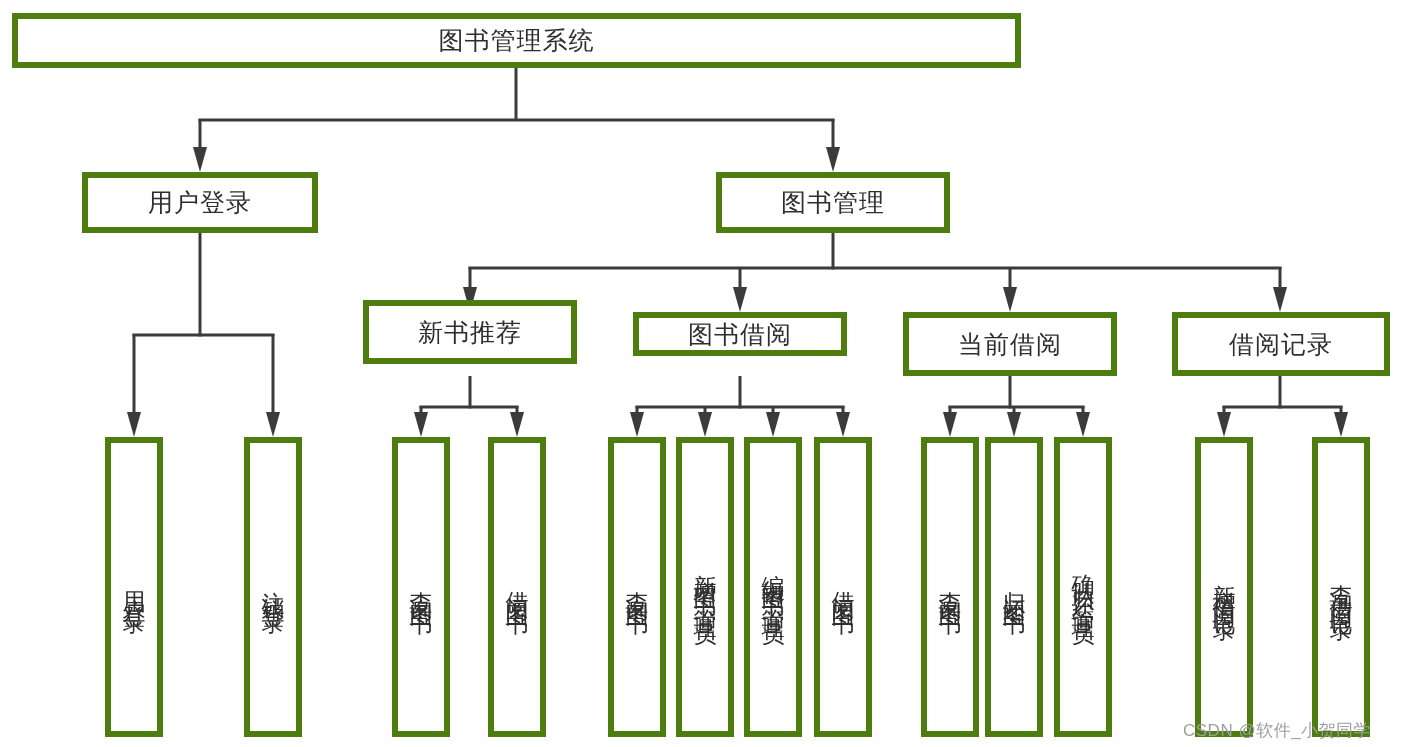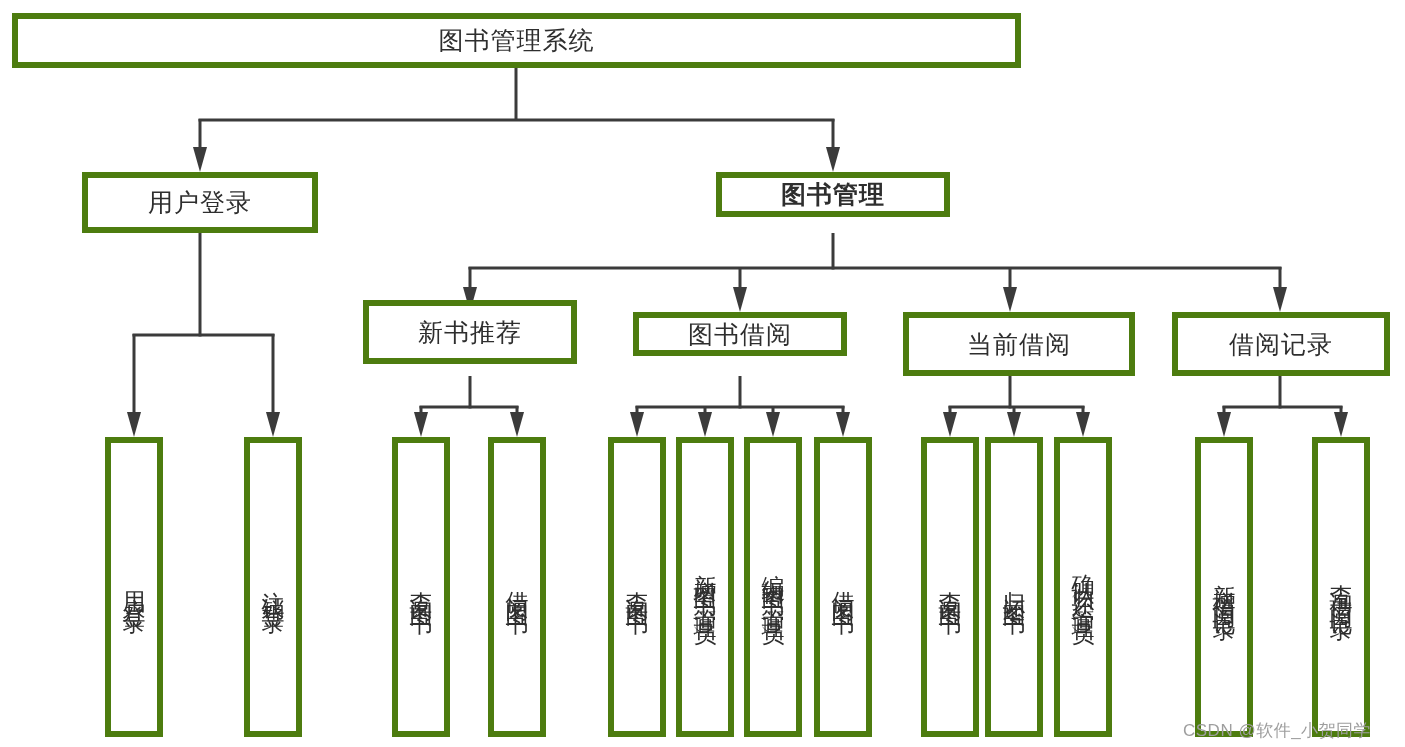--- a/index.html
+++ b/index.html
@@ -131,25 +131,25 @@
       <polygon points="1007,412 1021,412 1014,437"></polygon>
       <polygon points="1076,412 1090,412 1083,437"></polygon>
       <polygon points="1217,412 1231,412 1224,437"></polygon>
       <polygon points="1334,412 1348,412 1341,437"></polygon>
     </g>
   </svg>
 
   <div class="node h-node" style="left:12px; top:13px; width:1009px; height:55px;">图书管理系统</div>
 
   <div class="node h-node" style="left:82px; top:172px; width:236px; height:61px;">用户登录</div>
-  <div class="node h-node" style="left:716px; top:172px; width:234px; height:45px;font-weight:bold;">图书管理</div>
+  <div class="node h-node" style="left:716px; top:172px; width:234px; height:61px;">图书管理</div>
 
   <div class="node h-node" style="left:363px; top:300px; width:214px; height:64px;">新书推荐</div>
   <div class="node h-node" style="left:633px; top:312px; width:214px; height:44px;">图书借阅</div>
-  <div class="node h-node" style="left:903px; top:312px; width:232px; height:64px;">当前借阅</div>
+  <div class="node h-node" style="left:903px; top:312px; width:214px; height:64px;">当前借阅</div>
   <div class="node h-node" style="left:1172px; top:312px; width:218px; height:64px;">借阅记录</div>
 
   <div class="node leaf" style="left:105px;">
     <span class="vtext">用户登录</span>
   </div>
   <div class="node leaf" style="left:244px;">
     <span class="vtext">注销登录</span>
   </div>
   <div class="node leaf" style="left:392px;">
     <span class="vtext">查询图书</span>

